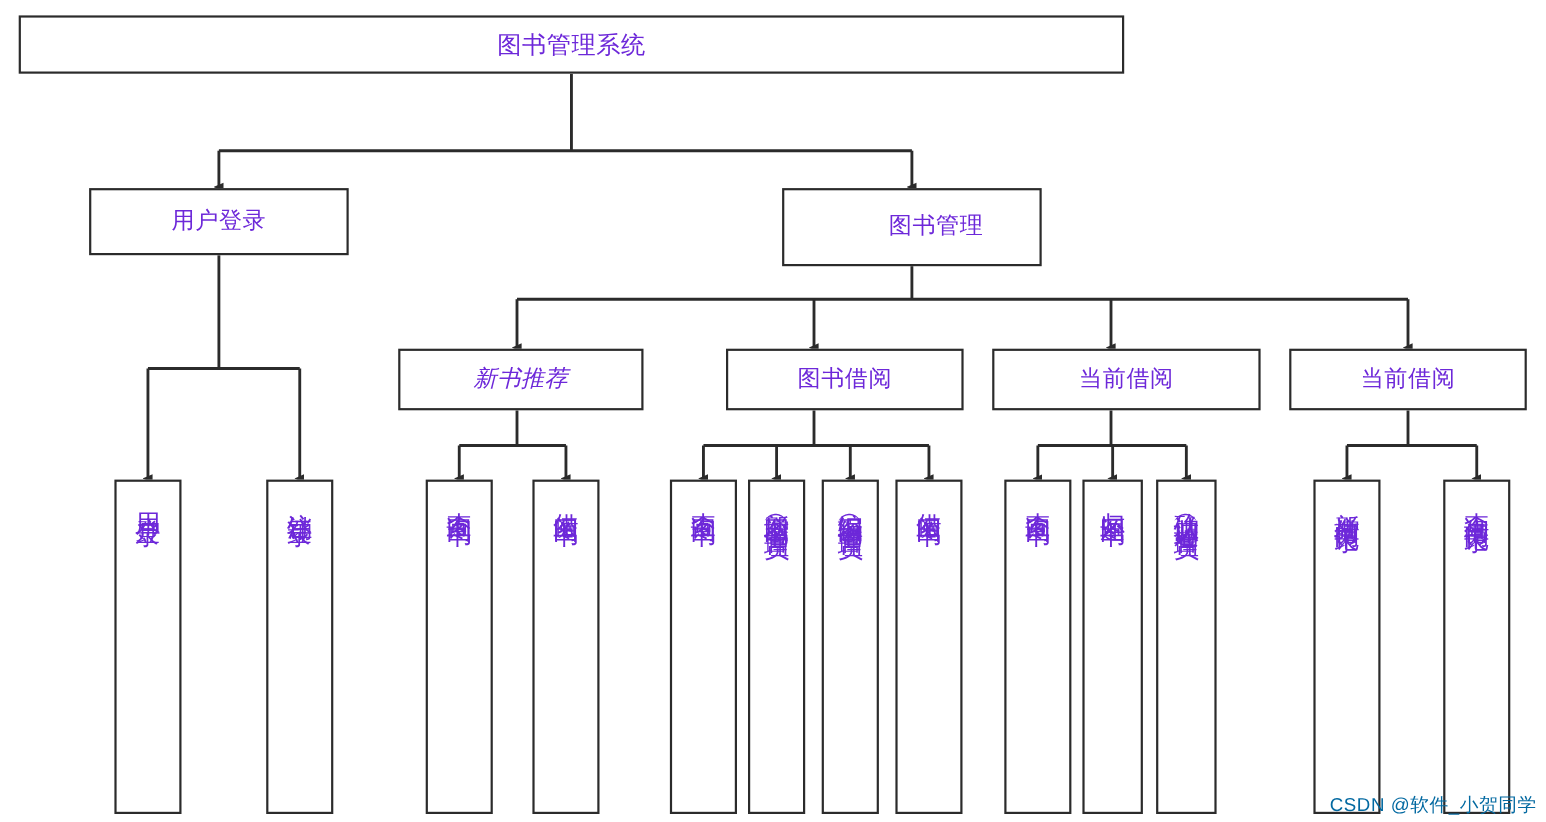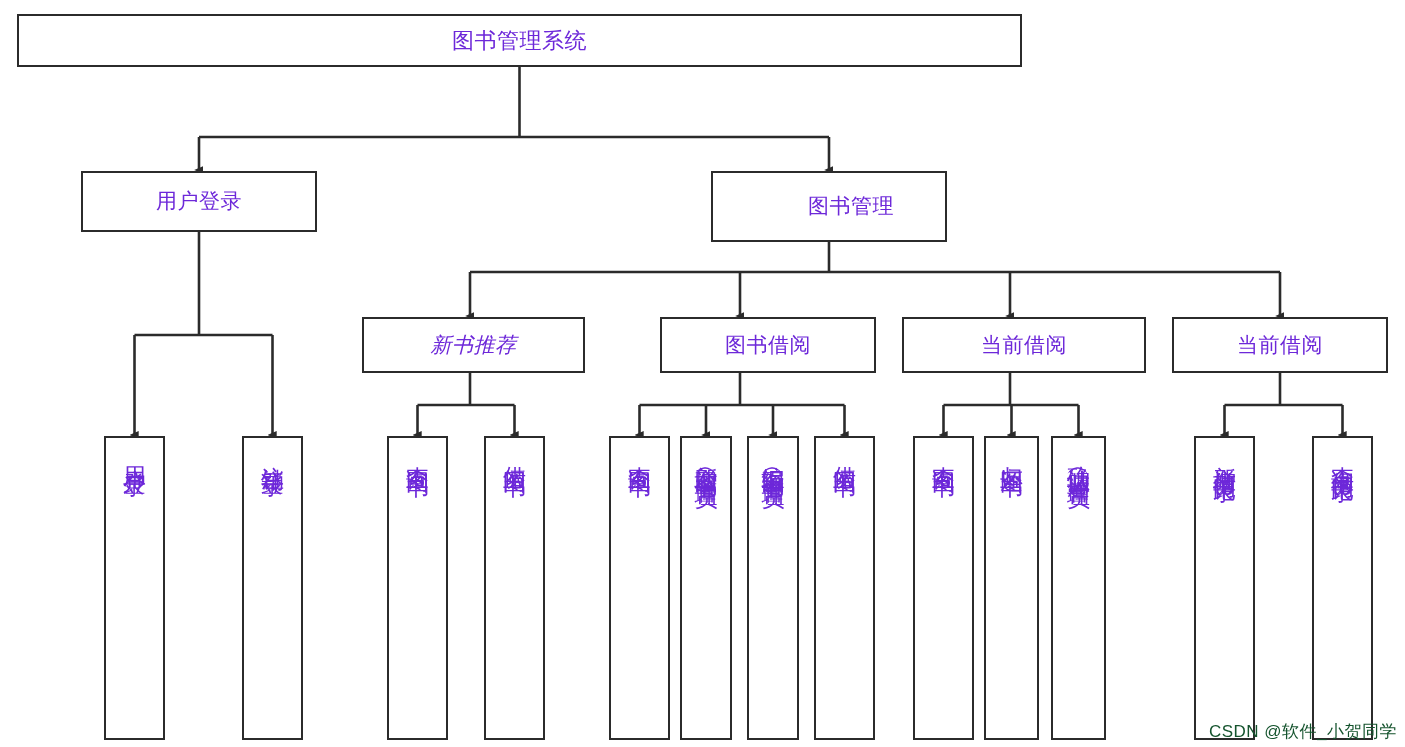--- a/index.html
+++ b/index.html
@@ -59,21 +59,21 @@
     font-size: 23px;
     line-height: 1.0;
     letter-spacing: 3px;
     white-space: nowrap;
   }
   #watermark {
     position: absolute;
     right: 8px;
     bottom: 4px;
     font-size: 17px;
-    color: #14532d;
+    color: #0369a1;
     letter-spacing: 0.5px;
     white-space: nowrap;
     pointer-events: none;
   }
 </style>
 </head>
 <body>
 
 <div id="canvas">
   <svg id="edges" viewBox="0 0 1405 747">

